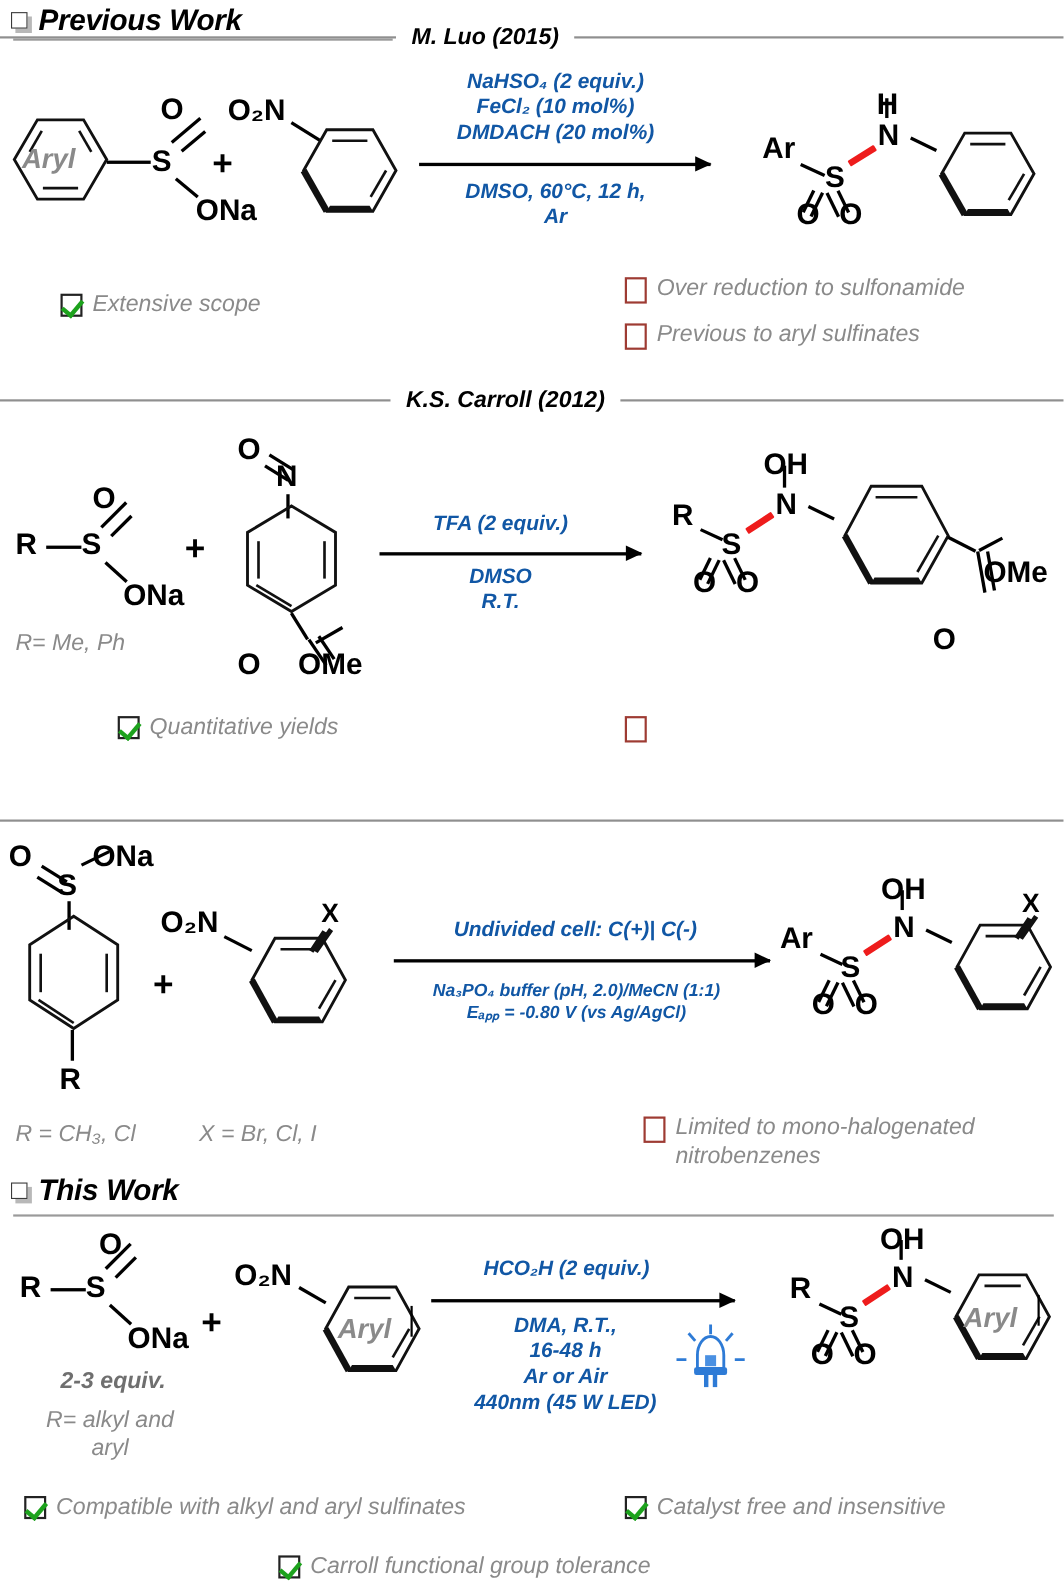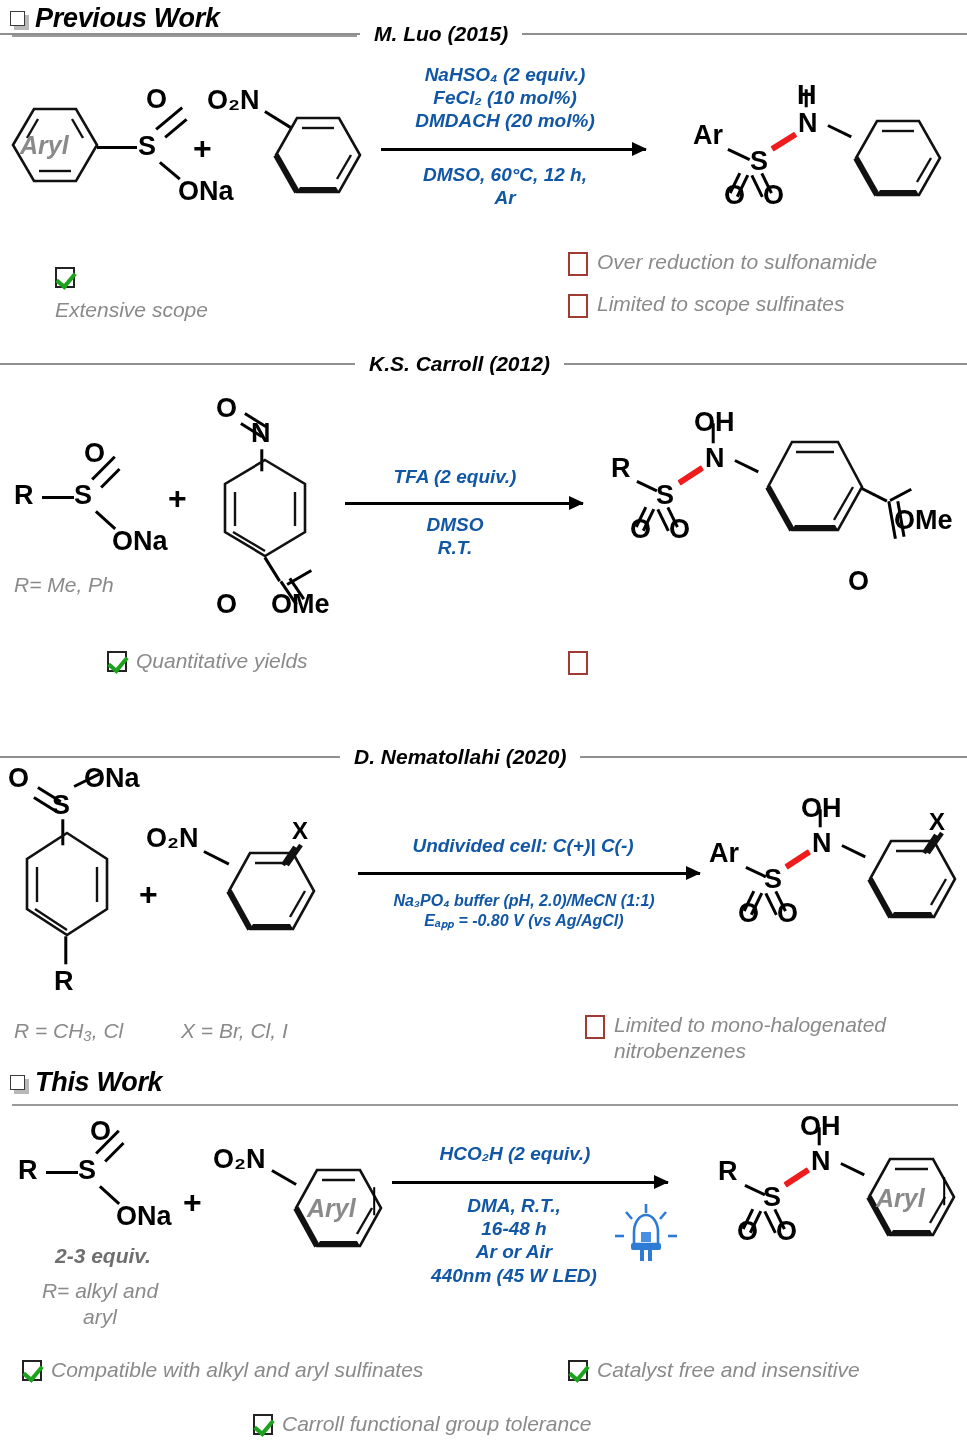--- a/index.html
+++ b/index.html
@@ -163,31 +163,31 @@
 <div class="atom" style="left:763px; top:182px;">O</div>
 <div class="bond" style="left:828px; top:124px; width:26px; transform:rotate(26deg);"></div>
 <svg class="ring" style="left:845px; top:103px;" width="110" height="110" viewBox="0 0 110 110">
   <polygon points="32,18 74,18 95,55 74,92 32,92 11,55" fill="none" stroke="#111" stroke-width="2.6"></polygon>
   <line x1="37" y1="28" x2="69" y2="28" stroke="#111" stroke-width="2.4"></line>
   <line x1="86" y1="55" x2="72" y2="79" stroke="#111" stroke-width="2.4"></line>
   <polygon points="32,92 74,92 71,87 35,87" fill="#111"></polygon>
   <line x1="32" y1="92" x2="11" y2="55" stroke="#111" stroke-width="6"></line>
 </svg>
 
-<div class="bullet" style="left:55px; top:264px;flex-direction:column;">
+<div class="bullet" style="left:55px; top:264px;">
   <span class="box-ok"></span>
   <span class="txt">Extensive scope</span>
 </div>
 <div class="bullet" style="left:568px; top:249px;">
   <span class="box-bad"></span>
   <span class="txt">Over reduction to sulfonamide</span>
 </div>
 <div class="bullet" style="left:568px; top:291px;">
   <span class="box-bad"></span>
-  <span class="txt">Limited to scope sulfinates</span>
+  <span class="txt">Previous to aryl sulfinates</span>
 </div>
 
 <div class="author-row" style="top:352px;">
   <div class="ln" style="max-width:355px;"></div>
   <div class="nm">K.S. Carroll (2012)</div>
   <div class="ln"></div>
 </div>
 
 <div class="atom" style="left:14px; top:482px;">R</div>
 <div class="bond" style="left:42px; top:496px; width:32px;"></div>
@@ -259,21 +259,20 @@
 <div class="bullet" style="left:107px; top:648px;">
   <span class="box-ok"></span>
   <span class="txt">Quantitative yields</span>
 </div>
 <div class="bullet" style="left:568px; top:648px; width:400px;">
   <span class="box-bad"></span>
 </div>
 
 <div class="author-row" style="top:745px;">
   <div class="ln" style="max-width:340px;"></div>
-  <div class="nm">D. Nematollahi (2020)</div>
   <div class="ln"></div>
 </div>
 
 <div class="atom" style="left:8px; top:765px;">O</div>
 <div class="bond" style="left:38px; top:786px; width:27px; transform:rotate(32deg);"></div>
 <div class="bond" style="left:34px; top:796px; width:27px; transform:rotate(32deg);"></div>
 <div class="atom" style="left:52px; top:792px;">S</div>
 <div class="bond" style="left:74px; top:785px; width:28px; transform:rotate(-26deg);"></div>
 <div class="atom" style="left:84px; top:765px;">ONa</div>
 <div class="bond" style="left:63px; top:818px; width:26px; transform:rotate(90deg);"></div>

